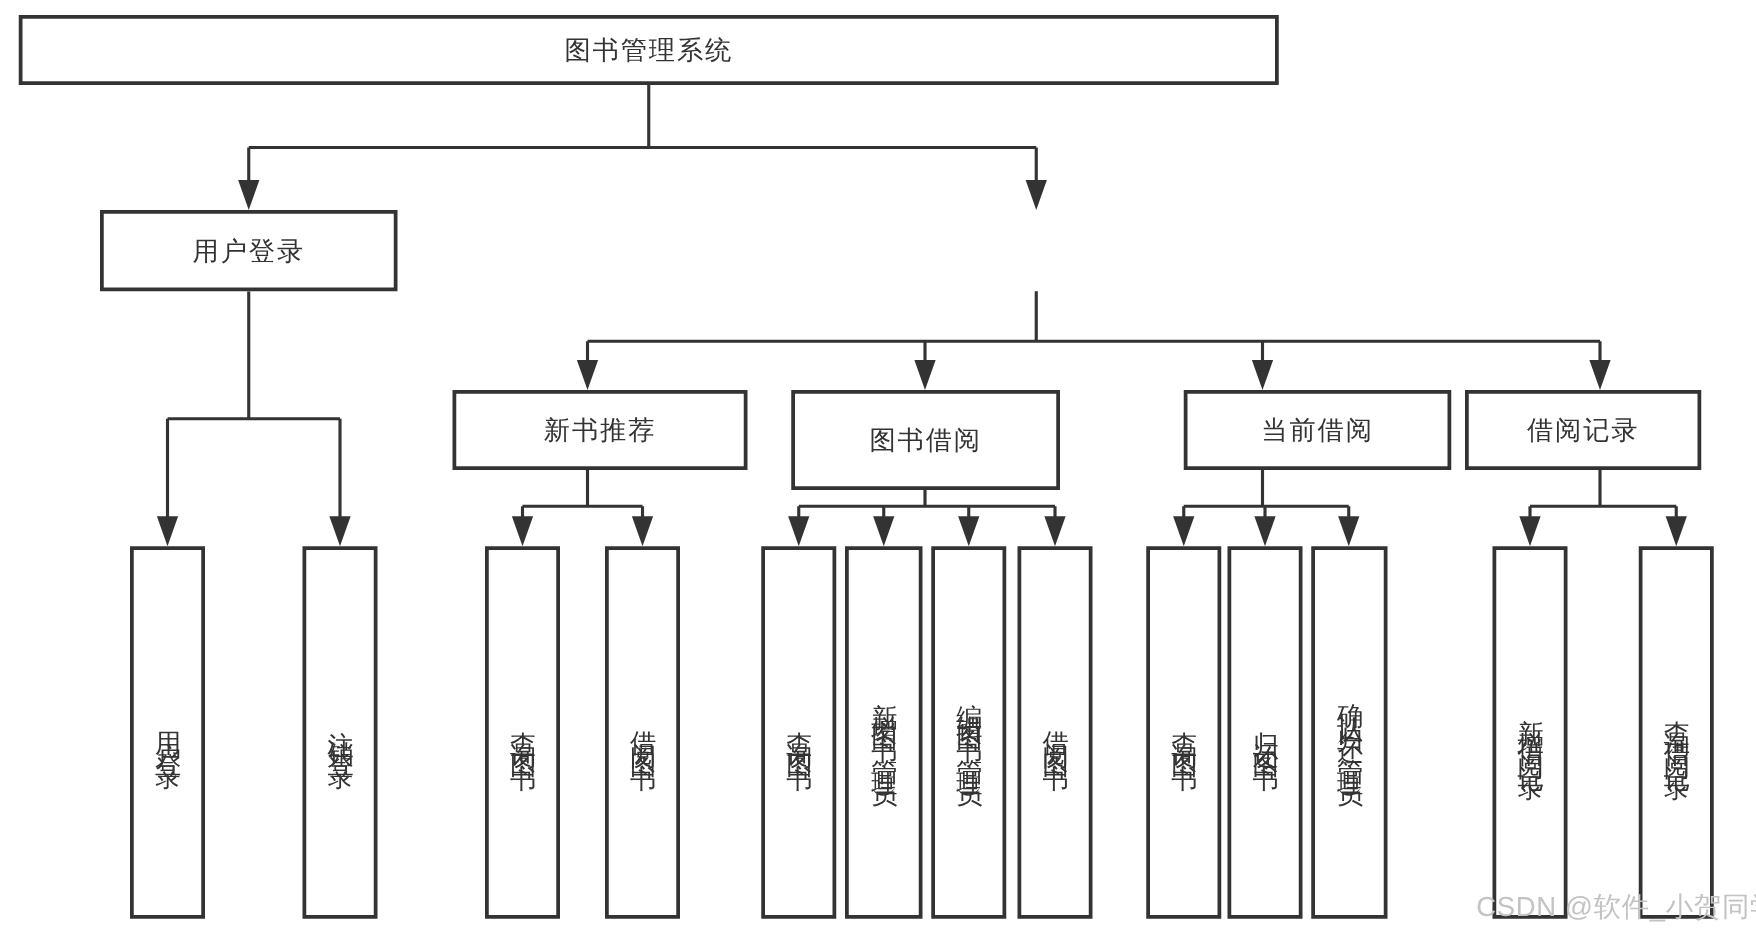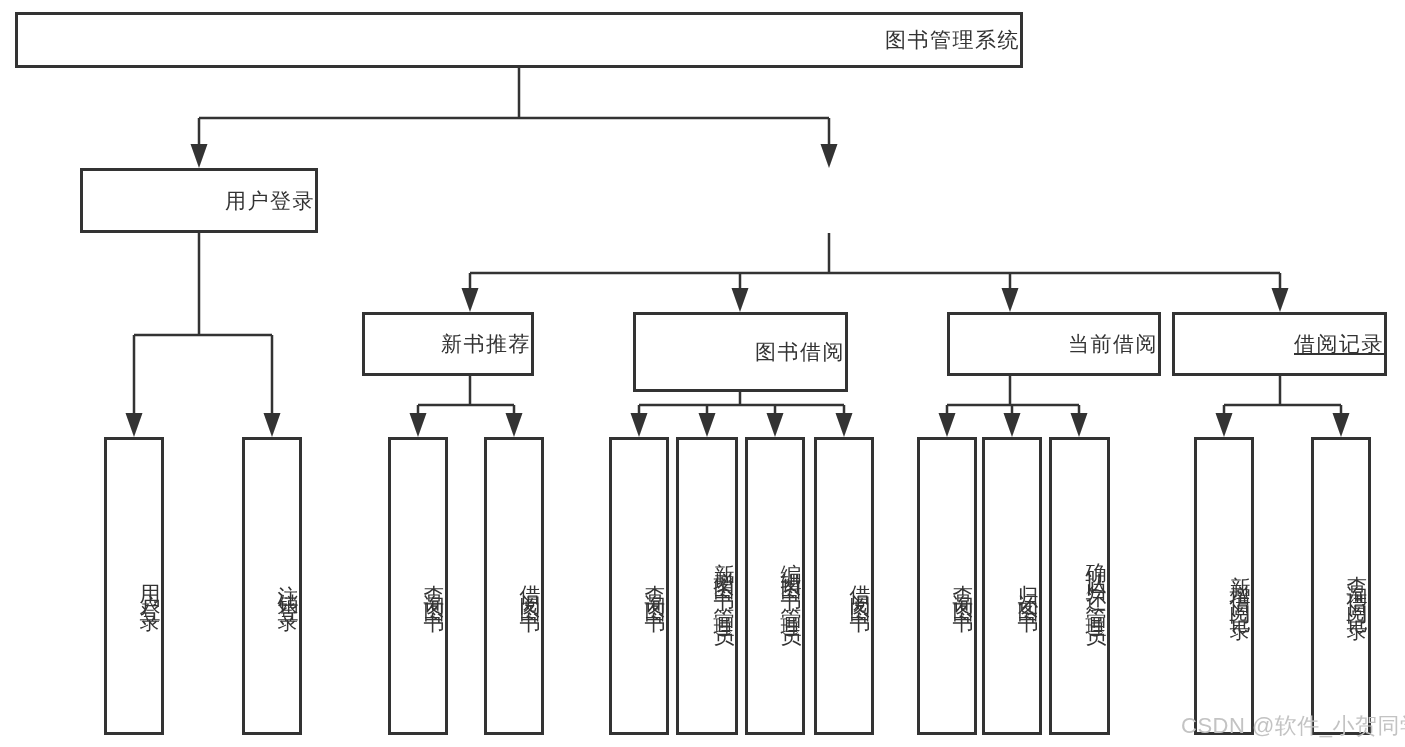--- a/index.html
+++ b/index.html
@@ -26,21 +26,21 @@
     stroke: none;
   }
   .node {
     position: absolute;
     box-sizing: border-box;
     background: #ffffff;
     border: 3px solid #333333;
     color: #333333;
     display: flex;
     align-items: center;
-    justify-content: flex-end;
+    justify-content: center;
   }
   .node.h { font-size: 21px; letter-spacing: 1.5px; }
   .node.v { font-size: 21px; }
   .node.v .vtext {
     writing-mode: vertical-rl;
     text-orientation: mixed;
     letter-spacing: 9px;
     line-height: 1;
     white-space: nowrap;
   }
@@ -96,30 +96,30 @@
   </svg>
 
   <div class="node h" style="left:15px; top:12px; width:1008px; height:56px;">
     <span>图书管理系统</span>
   </div>
 
   <div class="node h" style="left:80px; top:168px; width:238px; height:65px;">
     <span>用户登录</span>
   </div>
 
-  <div class="node h" style="left:362px; top:312px; width:172px; height:64px;">
+  <div class="node h" style="left:362px; top:312px; width:236px; height:64px;">
     <span>新书推荐</span>
   </div>
   <div class="node h" style="left:633px; top:312px; width:215px; height:80px;">
     <span>图书借阅</span>
   </div>
   <div class="node h" style="left:903px; top:312px; width:214px; height:64px;margin-left:44px;">
     <span>当前借阅</span>
   </div>
-  <div class="node h" style="left:1172px; top:312px; width:215px; height:64px;text-decoration:underline;">
+  <div class="node h" style="left:1172px; top:312px; width:189px; height:64px;">
     <span>借阅记录</span>
   </div>
 
   <div class="node v" style="left:104px; top:437px; width:60px; height:298px;">
     <span class="vtext">用户登录</span>
   </div>
   <div class="node v" style="left:242px; top:437px; width:60px; height:298px;">
     <span class="vtext">注销登录</span>
   </div>
 

